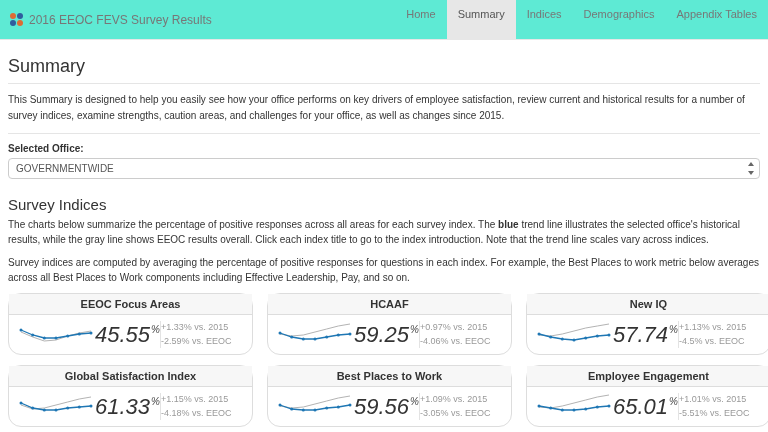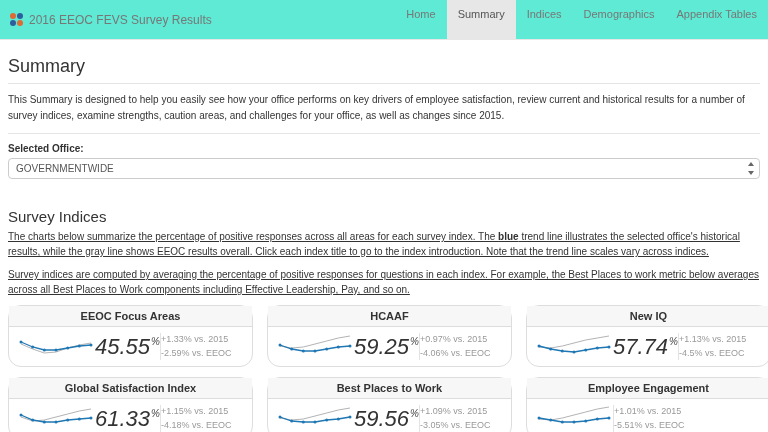--- a/index.html
+++ b/index.html
@@ -27,22 +27,22 @@
   select.office-select { width:100%; height:21px; font-size:10px; color:#555;
     border:1px solid #ccc; border-radius:4px; background:#fff; padding:0 22px 0 7px;
     -webkit-appearance:none; appearance:none; }
   .select-stepper { position:absolute; right:6px; top:4px; width:7px; height:13px;
     display:flex; flex-direction:column; justify-content:space-between; align-items:center; pointer-events:none; }
   .select-stepper .up { width:0; height:0; border-left:3.5px solid transparent;
     border-right:3.5px solid transparent; border-bottom:4px solid #666; }
   .select-stepper .down { width:0; height:0; border-left:3.5px solid transparent;
     border-right:3.5px solid transparent; border-top:4px solid #666; }
 
-  .section-title { font-size:15px; font-weight:500; margin:29px 0 4px; }
-  .section-p { font-size:10px; line-height:1.5; margin:3px 0 8px;text-decoration:underline; }
+  .section-title { font-size:15px; font-weight:500; margin:17px 0 4px; }
+  .section-p { font-size:10px; line-height:1.5; margin:3px 0 8px; }
   .blue-word { font-weight:bold; }
 
   
   .cards { display:grid; grid-template-columns:repeat(3,1fr); gap:10px 14px; margin-top:8px; }
   .card { border:1px solid #ddd; border-radius:13px; background:#fff; }
   .card-header { background:#f7f7f7; border-bottom:1px solid #ddd; text-align:center;
     font-size:11px; font-weight:bold; color:#333; padding:4px 6px; white-space:nowrap;
     overflow:hidden; cursor:pointer; }
   .card-body { display:flex; align-items:center; padding:4px 8px; height:39px; }
   .spark { flex:0 0 78px; height:26px; }
@@ -213,20 +213,21 @@
               <polyline points="4.0,13 15.7,14 27.3,12 39.0,9 50.7,6 62.3,3 74.0,1" fill="none" stroke="#b3b3b3" stroke-width="1"></polyline>
               <polyline points="4.0,12 15.7,14 27.3,16 39.0,16 50.7,15 62.3,13 74.0,12" fill="none" stroke="#1f77b4" stroke-width="1.3"></polyline>
               <circle cx="4.0" cy="12" r="1.5" fill="#1f77b4"></circle>
               <circle cx="15.7" cy="14" r="1.5" fill="#1f77b4"></circle>
               <circle cx="27.3" cy="16" r="1.5" fill="#1f77b4"></circle>
               <circle cx="39.0" cy="16" r="1.5" fill="#1f77b4"></circle>
               <circle cx="50.7" cy="15" r="1.5" fill="#1f77b4"></circle>
               <circle cx="62.3" cy="13" r="1.5" fill="#1f77b4"></circle>
               <circle cx="74.0" cy="12" r="1.5" fill="#1f77b4"></circle>
             </svg></span>
+      <span class="value-wrap"><span>65.01</span><span class="unit">%</span></span>
       <span class="deltas">
         <span>+1.01% vs. 2015</span><br>
         <span>-5.51% vs. EEOC</span>
       </span>
     </div>
   </div>
 
   <div class="card">
     <div class="card-header">OPM Question Groups</div>
 

